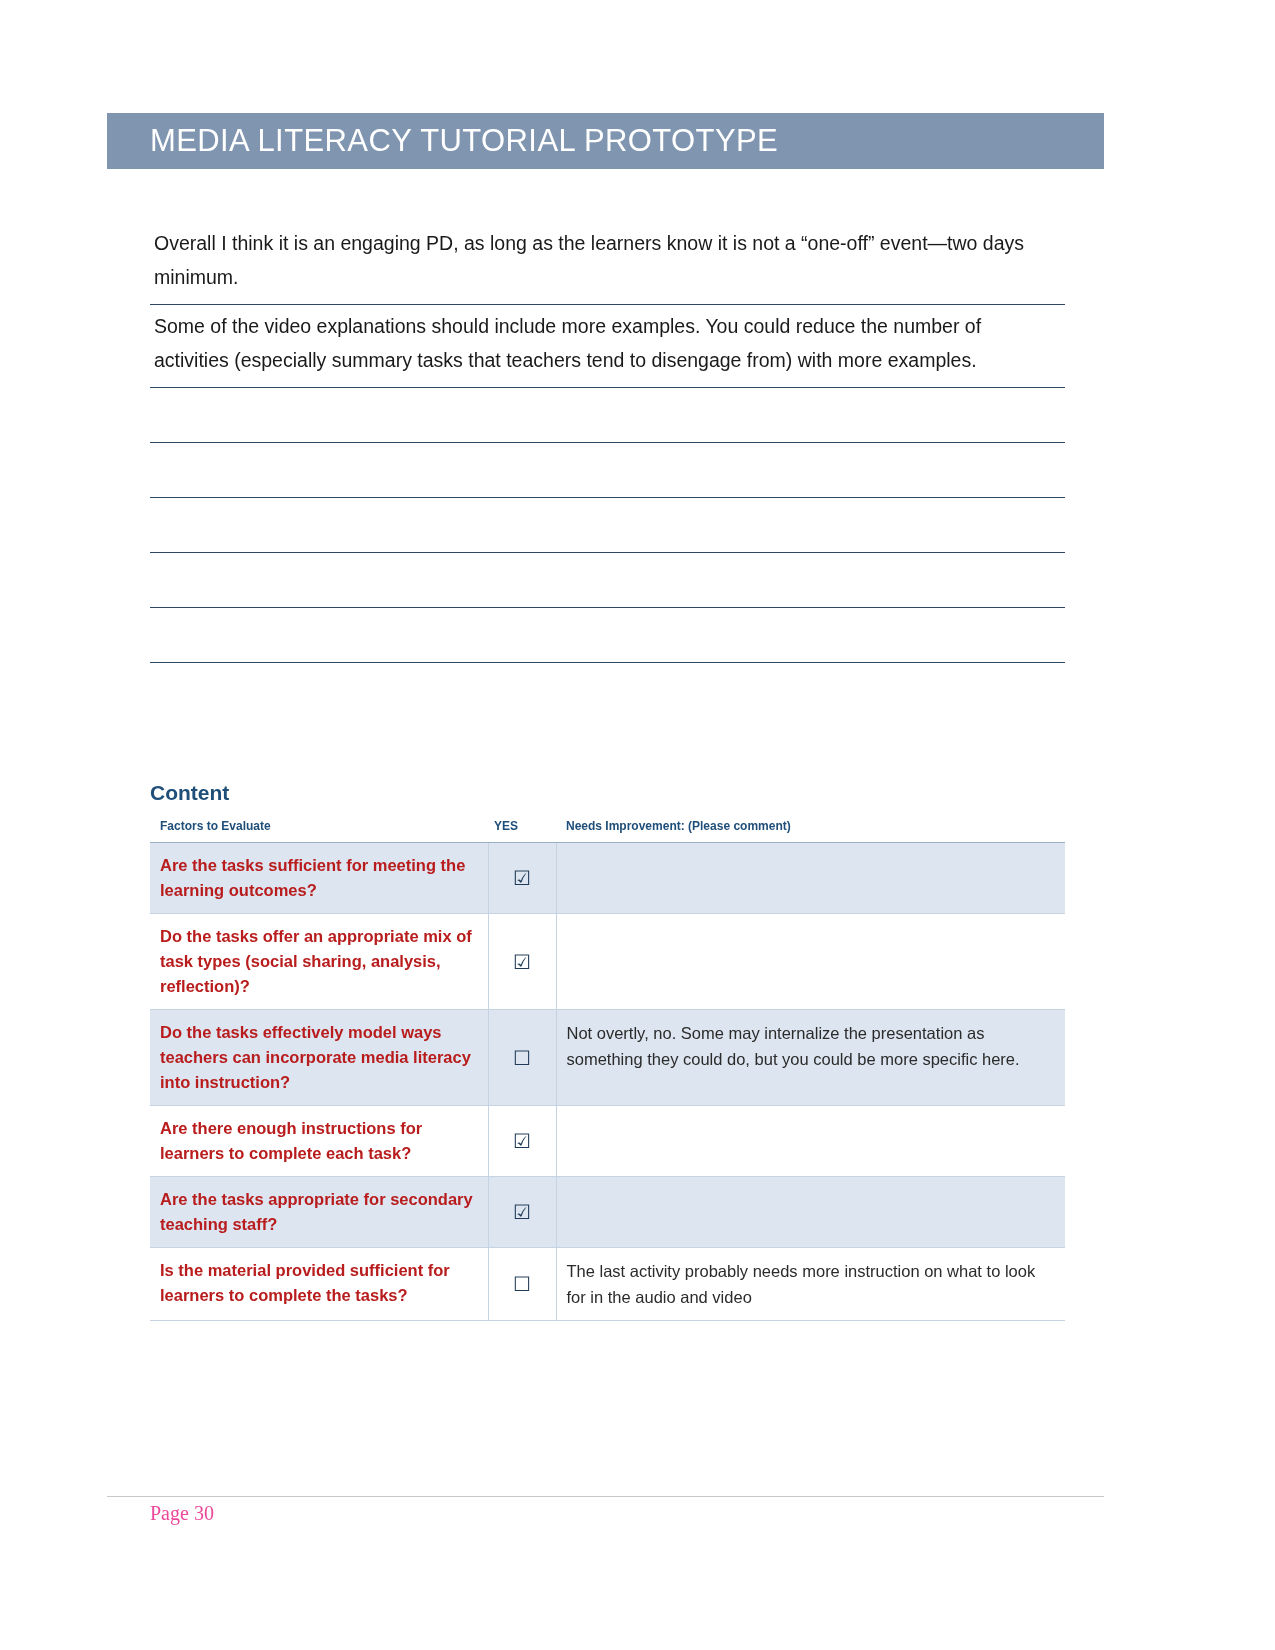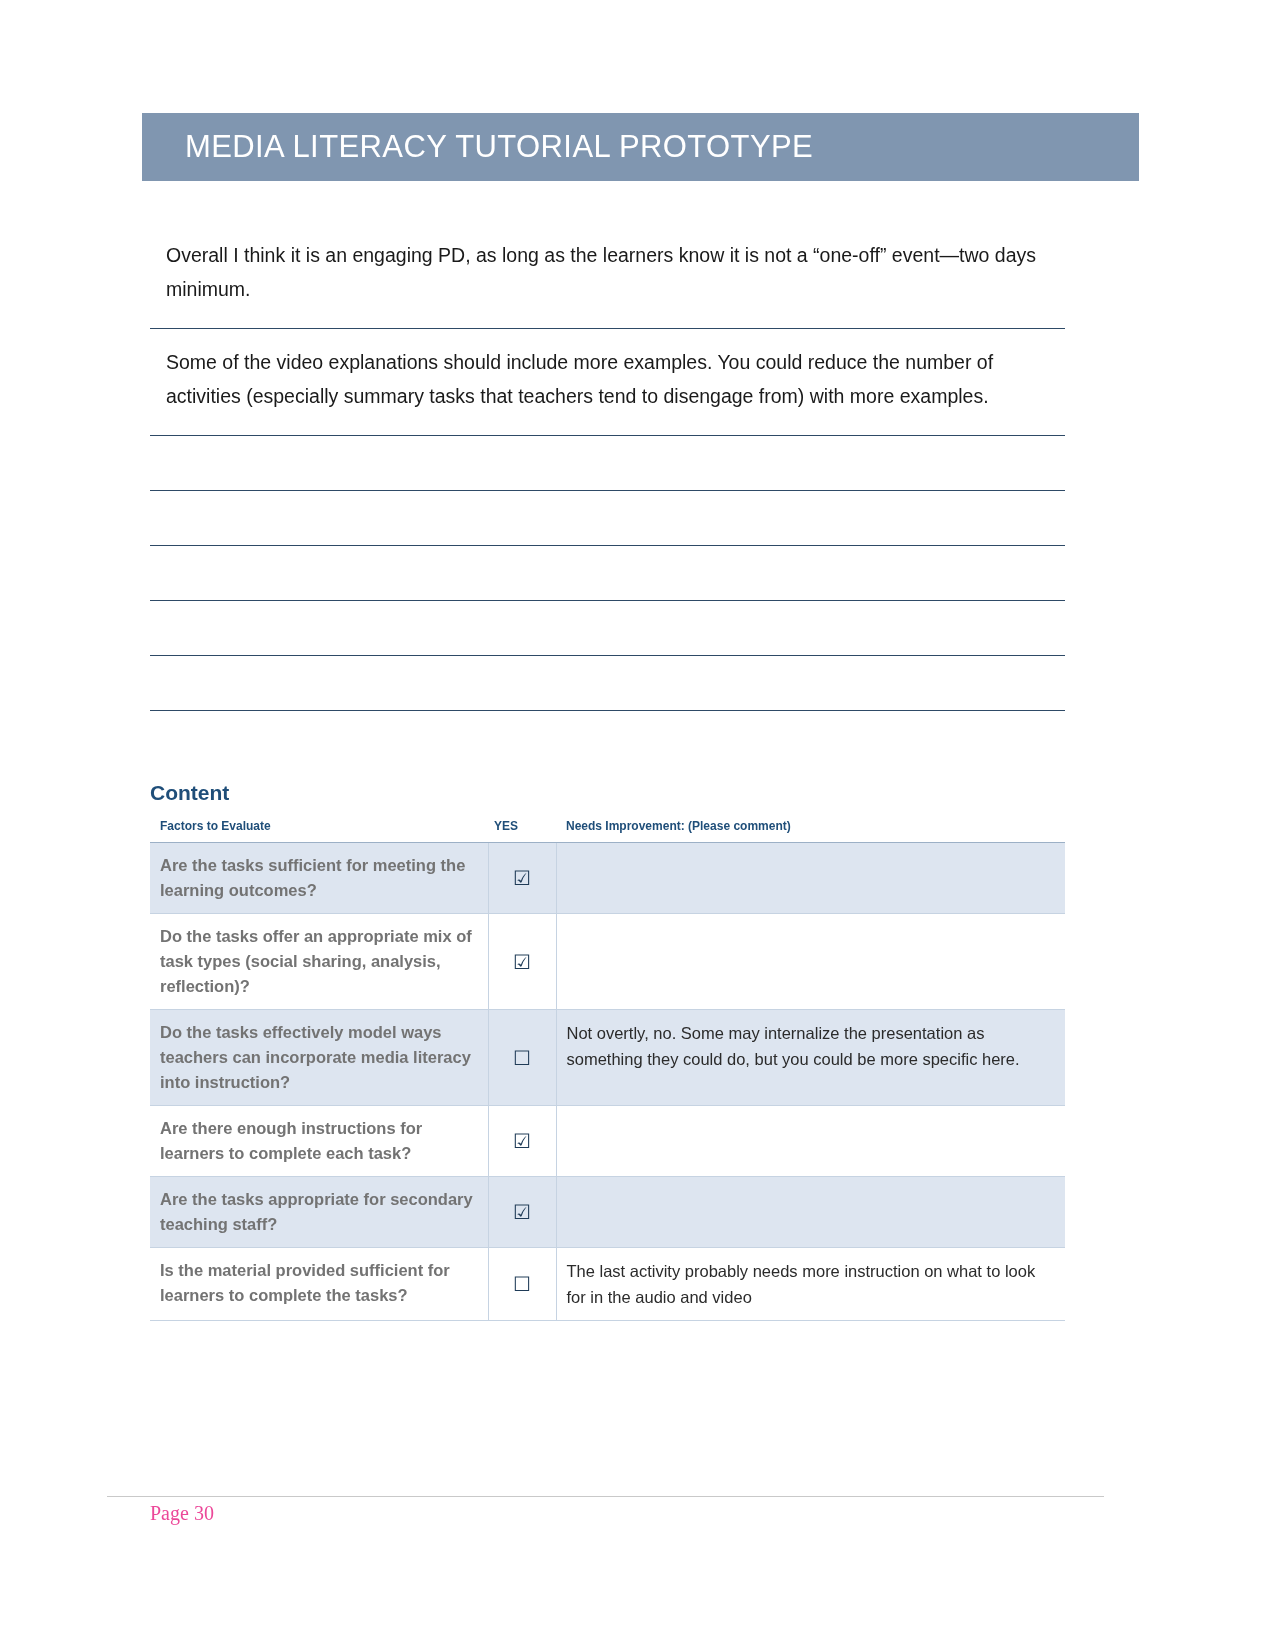--- a/index.html
+++ b/index.html
@@ -21,25 +21,24 @@
     height: 1650px;
     box-sizing: border-box;
   }
 
   
   .header-banner {
     position: absolute;
     left: 107px;
     top: 113px;
     width: 997px;
-    height: 68px;
+    height: 56px;
     background: #8096b0;
     display: flex;
     align-items: center;
-    margin-left: 35px;
   }
   .header-title {
     color: #ffffff;
     font-size: 31px;
     font-weight: 400;
     letter-spacing: 0.4px;
     padding-left: 43px;
     font-family: "Liberation Sans", sans-serif;
   }
 
@@ -47,21 +46,21 @@
   .content {
     position: absolute;
     left: 150px;
     top: 222px;
     width: 915px;
   }
   .para {
     font-size: 19.5px;
     line-height: 34px;
     color: #1a1a1a;
-    margin: 16px;
+    margin: 4px;
     padding-bottom: 6px;
   }
   .rule {
     border: 0;
     border-top: 1.4px solid #2e4a66;
     margin: 0;
     width: 915px;
   }
   .rule-spaced {
     margin-top: 54px;
@@ -105,21 +104,21 @@
     padding-left: 6px;
   }
   .eval-table td {
     font-size: 16.5px;
     vertical-align: top;
     padding: 10px 10px 10px 10px;
     border-bottom: 1px solid #c6d3e2;
   }
   .eval-table td.factor {
     font-weight: bold;
-    color: #737373;
+    color: #b91c1c;
     line-height: 25px;
     border-right: 1px solid #c6d3e2;
     margin-left: 47px;
   }
   .eval-table td.check {
     text-align: center;
     vertical-align: middle;
     font-size: 20px;
     color: #1f3b57;
     border-right: 1px solid #c6d3e2;

